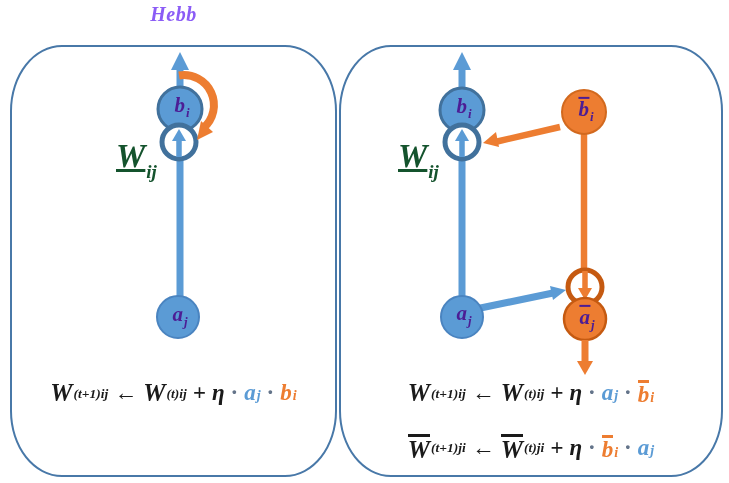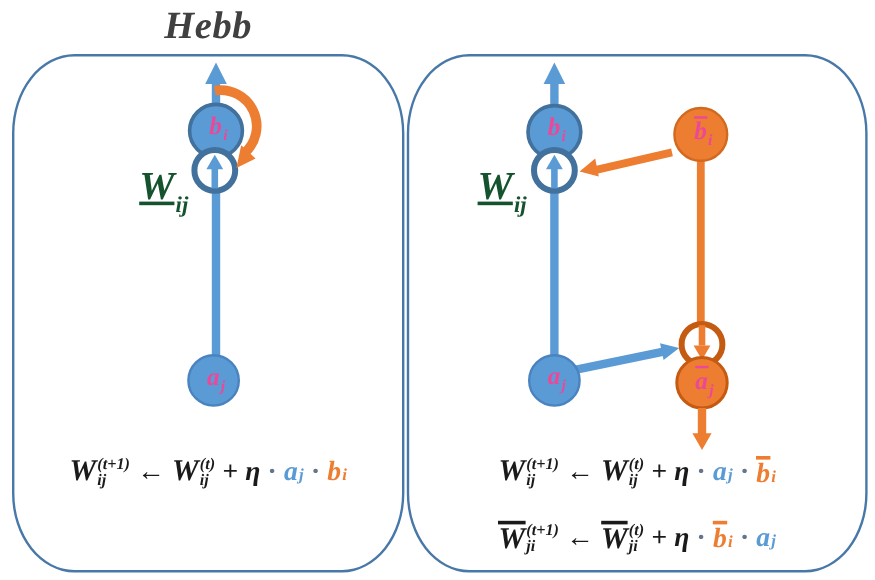--- a/index.html
+++ b/index.html
@@ -1,34 +1,34 @@
 <!DOCTYPE html>
 <html><head>
 <meta charset="utf-8">
 <style>
   html,body{margin:0;padding:0;background:#fff;}
   .canvas{position:relative;width:729px;height:483px;background:#fff;overflow:hidden;
           font-family:"Liberation Serif","DejaVu Serif",serif;}
   .panel-title{position:absolute;top:3px;text-align:center;font-weight:bold;font-style:italic;
-               font-size:32px;color:#404040;letter-spacing:.5px;}
+               font-size:20px;color:#8b5cf6;letter-spacing:.5px;}
   .box{position:absolute;top:45px;height:432px;box-sizing:border-box;
        border:2.5px solid #4878A8;border-radius:52px/66px;background:transparent;}
   svg.shapes{position:absolute;left:0;top:0;z-index:2;}
   .lbl{position:absolute;z-index:3;white-space:nowrap;font-weight:bold;font-style:italic;}
-  .nlabel{transform:translate(-50%,-54%);color:#ec4899;font-size:21px;}
+  .nlabel{transform:translate(-50%,-54%);color:#4c1d95;font-size:21px;}
   .nsub{font-size:13px;vertical-align:-5px;margin-left:1px;}
   .wlabel{color:#14532d;font-size:33px;line-height:1;text-decoration:underline;}
   .wlabel .wsub2{font-size:19px;vertical-align:-11px;margin-left:1px;}
   .ov{display:inline-block;border-top:3px solid currentColor;line-height:.95;padding-top:1px;}
   .nlabel .ov{border-top-width:2.5px;}
   .equation{position:absolute;z-index:3;display:flex;justify-content:center;align-items:center;
             font-weight:bold;font-style:italic;font-size:23px;color:#1a1a1a;}
   .wterm{display:inline-flex;align-items:center;}
   .wbase{font-size:25px;}
-  .scripts{display:inline-flex;flex-direction:column;align-items:flex-start;
+  .scripts{display:inline-flex;flex-direction:row;align-items:flex-start;
            font-size:13.5px;line-height:13px;margin-left:1px;font-style:italic;}
   .op{margin:0 6px;}
   .dot{margin:0 6px;color:#64748A;font-style:normal;}
   .vterm{display:inline-flex;align-items:baseline;}
   .vsub{font-size:14px;vertical-align:-5px;margin-left:1px;}
   .c-blue{color:#5B9BD5;}
   .c-orange{color:#ED7D31;}
 </style>
 </head>
 <body>

